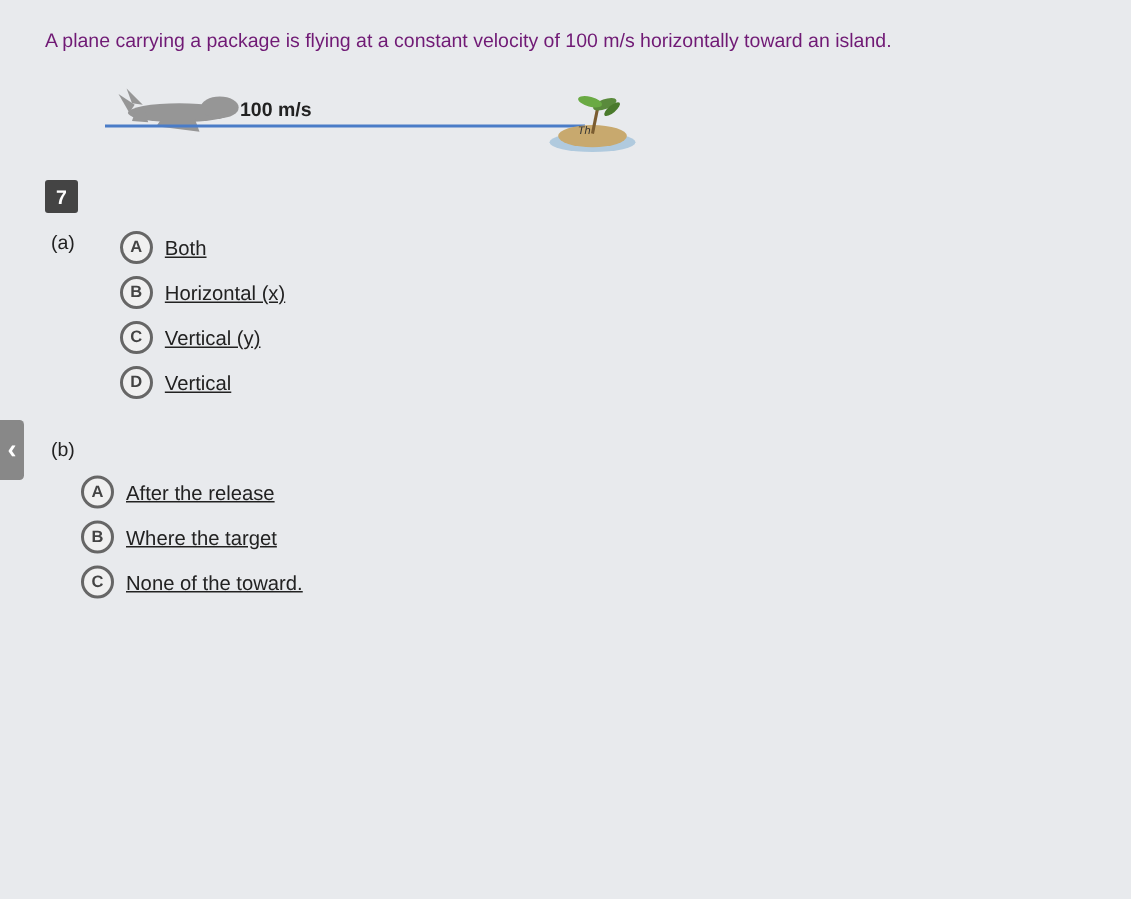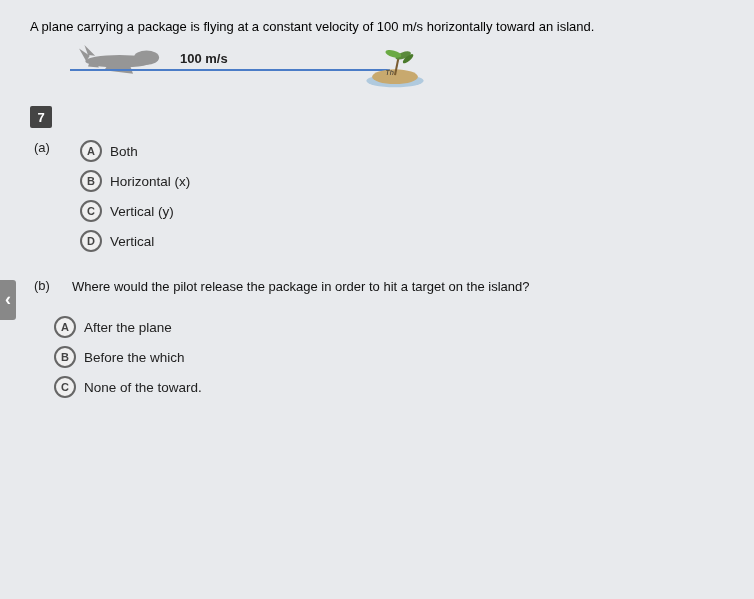--- a/index.html
+++ b/index.html
@@ -17,36 +17,37 @@
     .page {
       background: #e8eaed;
       width: 754px;
       min-height: 599px;
       padding: 18px 30px 30px 30px;
       position: relative;
     }
 
     .intro-text {
       font-size: 13px;
-      color: #000000;
+      color: #701a75;
+      margin-bottom: 14px;
       line-height: 1.4;
     }
 
     .plane-section {
       display: flex;
       flex-direction: column;
       align-items: flex-start;
       margin-left: 40px;
       margin-bottom: 8px;
     }
 
     .plane-row {
       display: flex;
       align-items: center;
-      gap: 20px;
+      gap: 0;
       margin-bottom: 4px;
     }
 
     .plane-icon {
       width: 90px;
       height: 45px;
     }
 
     .speed-label {
       font-size: 13px;
@@ -165,20 +166,21 @@
       justify-content: center;
       font-size: 11px;
       font-weight: bold;
       color: #444;
       flex-shrink: 0;
     }
 
     .option-label {
       font-size: 13.5px;
       color: #222;
+      text-decoration: underline;
     }
 
     .part-b {
       margin-top: 18px;
     }
 
     .part-b-header {
       display: flex;
       align-items: flex-start;
       gap: 10px;
@@ -289,30 +291,29 @@
             <div class="option-circle">D</div>
             <span class="option-label">Vertical</span>
           </li>
         </ul>
       </div>
     </div>
 
     <div class="sub-question part-b">
       <div class="part-b-header">
         <span class="part-b-label">(b)</span>
-        <p class="sub-question-text">Where would the pilot release the package in order to hit a target on the island?</p>
       </div>
       <ul class="options-list">
         <li class="option-item">
           <div class="option-circle">A</div>
-          <span class="option-label">After the plane</span>
+          <span class="option-label">After the release</span>
         </li>
         <li class="option-item">
           <div class="option-circle">B</div>
-          <span class="option-label">Before the which</span>
+          <span class="option-label">Where the target</span>
         </li>
         <li class="option-item">
           <div class="option-circle">C</div>
           <span class="option-label">None of the toward.</span>
         </li>
       </ul>
     </div>
 
   </div>
 

